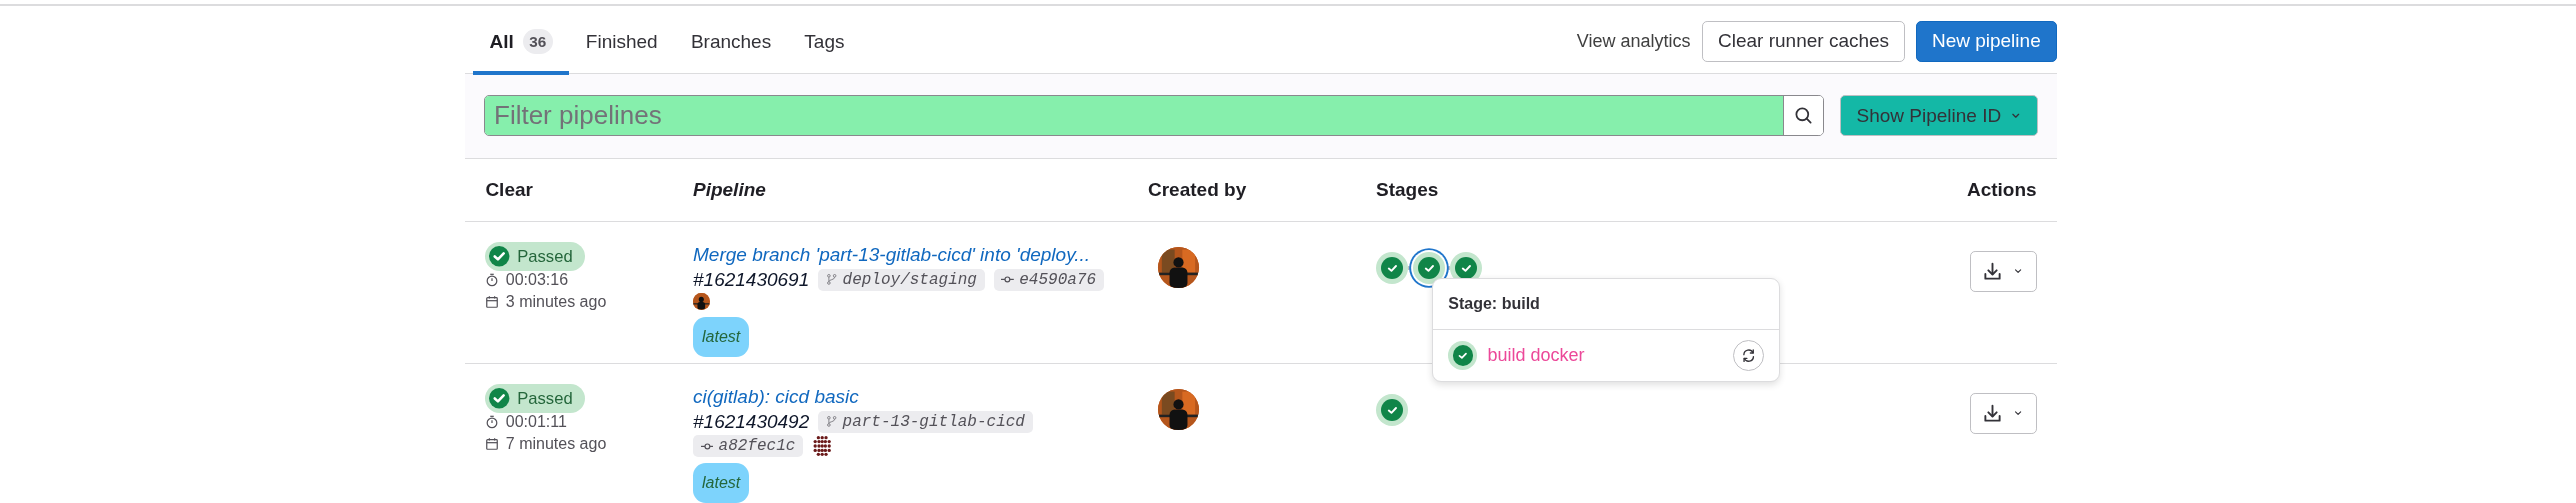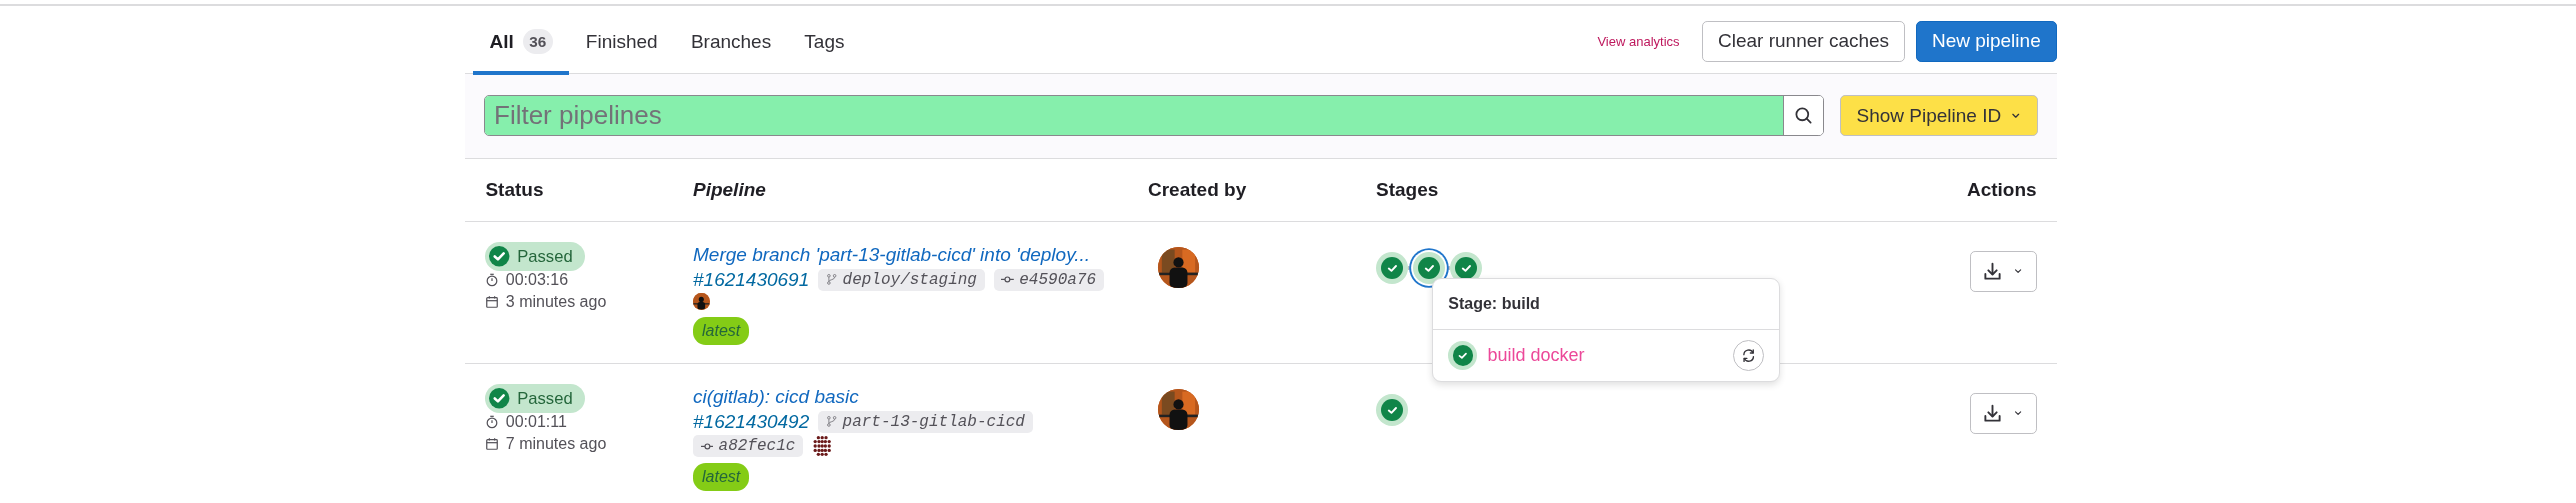--- a/index.html
+++ b/index.html
@@ -13,53 +13,53 @@
   
   .tabs-row { position: relative; height: 68px; border-bottom: 1.9px solid #dcdcde; }
   .tabs { position: absolute; left: 8px; bottom: -1.9px; display: flex; height: 66px; }
   .tab { display: flex; align-items: center; padding: 0 16.6px; font-size: 19px; color: #333238; height: 100%; position: relative; cursor: pointer; }
   .tab.active { font-weight: bold; color: #1f1e24; }
   .tab.active::after { content: ""; position: absolute; left: 0; right: 0; bottom: 0; height: 3.2px; background: #1f75cb; }
   .tab .count { display: inline-flex; align-items: center; justify-content: center; margin-left: 9px; min-width: 28px; height: 25.5px; border-radius: 12.8px; background: #ececef; color: #535158; font-size: 15.3px; font-weight: bold; padding: 0 6.4px; }
   .tab:first-child { padding-left: 16.6px; }
 
   .actions-top { position: absolute; right: 0; top: 15.3px; display: flex; align-items: center; gap: 10.2px; }
-  .link { color: #be185d; font-size: 13px; cursor: pointer; margin-right: 12px; }
+  .link { color: #404040; font-size: 18px; cursor: pointer; margin-right: 1px; }
   .btn { height: 41px; padding: 0 15.3px; border-radius: 5.1px; font-size: 19px; display: inline-flex; align-items: center; justify-content: center; cursor: pointer; font-family: "Liberation Sans", sans-serif; }
   .btn-default { background: #fff; border: 1.3px solid #bfbfc3; color: #333238; }
   .btn-primary { background: #1f75cb; border: 1.3px solid #1068bf; color: #fff; }
 
   
   .filter-bar { height: 85px; background: #fbfafd; border-bottom: 1.9px solid #dcdcde; display: flex; align-items: center; padding: 0 19px; gap: 16.6px; }
   .search-wrap { flex: 1; display: flex; height: 41px; border: 1.3px solid #89888d; border-radius: 5.1px; background: #fff; overflow: hidden; }
   .search-input { flex: 1; border: none; outline: none; font-size: 26px; padding: 0 9px; color: #333238; font-family: "Liberation Sans", sans-serif; background: #86efac; }
   .search-input::placeholder { color: #737278; }
   .search-btn { width: 40px; border-left: 1.3px solid #89888d; display: flex; align-items: center; justify-content: center; background: #fff; cursor: pointer; }
-  .dropdown-btn { height: 41px; padding: 0 15.3px; border: 1.3px solid #bfbfc3; border-radius: 5.1px; background: #fde047; font-size: 19px; display: flex; align-items: center; gap: 9px; color: #333238; cursor: pointer; }
+  .dropdown-btn { height: 41px; padding: 0 15.3px; border: 1.3px solid #bfbfc3; border-radius: 5.1px; background: #14b8a6; font-size: 19px; display: flex; align-items: center; gap: 9px; color: #333238; cursor: pointer; }
 
   
   .table-head { height: 63px; border-bottom: 1.9px solid #dcdcde; display: flex; align-items: center; font-weight: bold; font-size: 19px; color: #1f1e24; }
   .col-status { width: 228px; padding-left: 20.4px; }
   .col-pipeline { width: 455px; font-style: italic; }
   .col-created { width: 228px; }
   .col-stages { flex: 1; }
   .col-actions { width: 140px; text-align: right; padding-right: 20.4px; }
 
   .row { display: flex; align-items: flex-start; border-bottom: 1.9px solid #dcdcde; height: 142px; padding-top: 20.4px; }
   .row .col-status { padding-left: 20.4px; }
 
   .badge-passed { display: inline-flex; align-items: center; gap: 7.7px; height: 29px; padding: 0 12.8px 0 3.8px; background: #c3e6cd; color: #24663b; border-radius: 15.3px; font-size: 16.6px; }
   .meta-line { display: flex; align-items: center; gap: 6.4px; color: #535158; font-size: 16px; margin-top: 3.8px; }
   .meta-line:first-of-type { margin-top: 0; }
 
   .pipe-title { color: #1068bf; font-size: 19px; line-height: 25.5px; cursor: pointer; white-space: nowrap; }
   .pipe-line { display: flex; align-items: center; gap: 9px; margin-top: 1.3px; flex-wrap: nowrap; }
-  .pipe-id { color: #0369a1; font-size: 19px; cursor: pointer; text-align: right; }
+  .pipe-id { color: #0f172a; font-size: 19px; cursor: pointer; text-align: right; }
   .chip { display: inline-flex; align-items: center; gap: 5.1px; background: #ececef; border-radius: 5.1px; padding: 1.3px 7.7px; font-family: "Liberation Mono", "DejaVu Sans Mono", monospace; font-size: 16px; color: #535158; height: 22px; cursor: pointer; }
-  .latest { display: inline-flex; align-items: center; height: 28px; padding: 0 9px; border-radius: 12.8px; background: #84cc16; color: #24663b; font-size: 16px; margin-top: 5.1px; }
+  .latest { display: inline-flex; align-items: center; height: 40px; padding: 0 9px; border-radius: 12.8px; background: #7dd3fc; color: #24663b; font-size: 16px; margin-top: 5.1px; }
 
   .avatar { border-radius: 50%; overflow: hidden; display: inline-block; position: relative; background: #c75a1b; }
   .avatar-lg { width: 41px; height: 41px; margin-left: 10.2px; margin-top: 5.1px; }
   .avatar-sm { width: 16.6px; height: 16.6px; }
 
   .stages { display: flex; align-items: center; margin-top: 10.2px; position: relative; }
   .stage { width: 32px; height: 32px; border-radius: 50%; background: #c3e6cd; display: flex; align-items: center; justify-content: center; position: relative; z-index: 2; cursor: pointer; }
   .stage.focused { box-shadow: 0 0 0 1.9px #fff, 0 0 0 3.8px #1f75cb; }
   .stage-connector { width: 5.1px; height: 3.8px; background: #bfbfc3; }
   .stage-inner { width: 22px; height: 22px; border-radius: 50%; background: #108548; display: flex; align-items: center; justify-content: center; }
@@ -116,21 +116,21 @@
     </div>
     <div class="dropdown-btn">
       <span>Show Pipeline ID</span>
       <svg width="11.5" height="11.5" viewBox="0 0 16 16">
           <polyline points="4,6 8,10 12,6" fill="none" stroke="#333238" stroke-width="1.8" stroke-linecap="round" stroke-linejoin="round"></polyline>
         </svg>
     </div>
   </div>
 
   <div class="table-head">
-    <div class="col-status">Status</div>
+    <div class="col-status">Clear</div>
     <div class="col-pipeline">Pipeline</div>
     <div class="col-created">Created by</div>
     <div class="col-stages">Stages</div>
     <div class="col-actions">Actions</div>
   </div>
 
   <div class="row">
     <div class="col-status">
       <span class="badge-passed">
         <svg width="20.4" height="20.4" viewBox="0 0 16 16">

